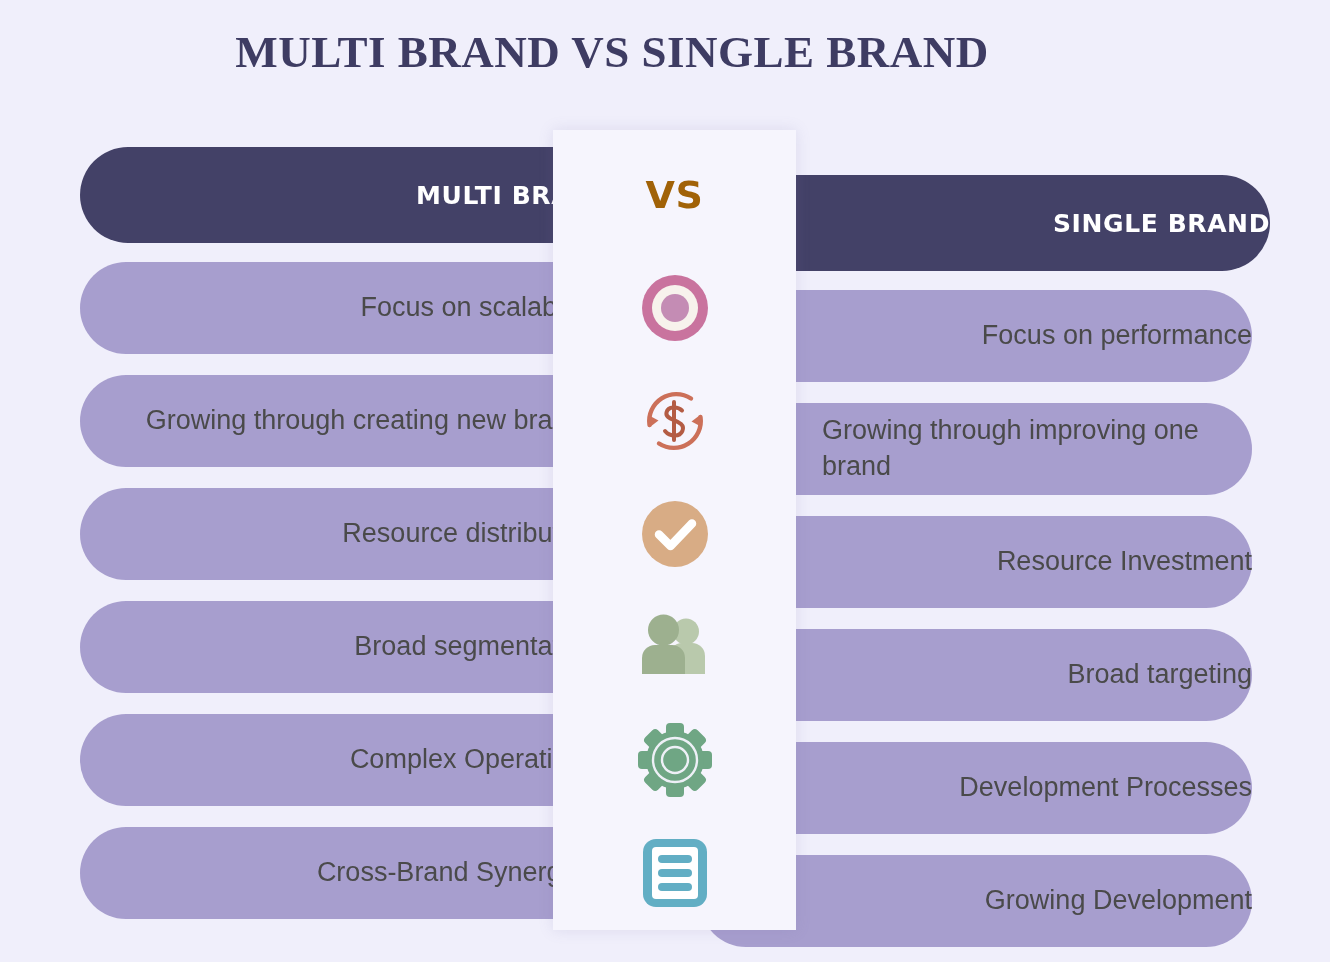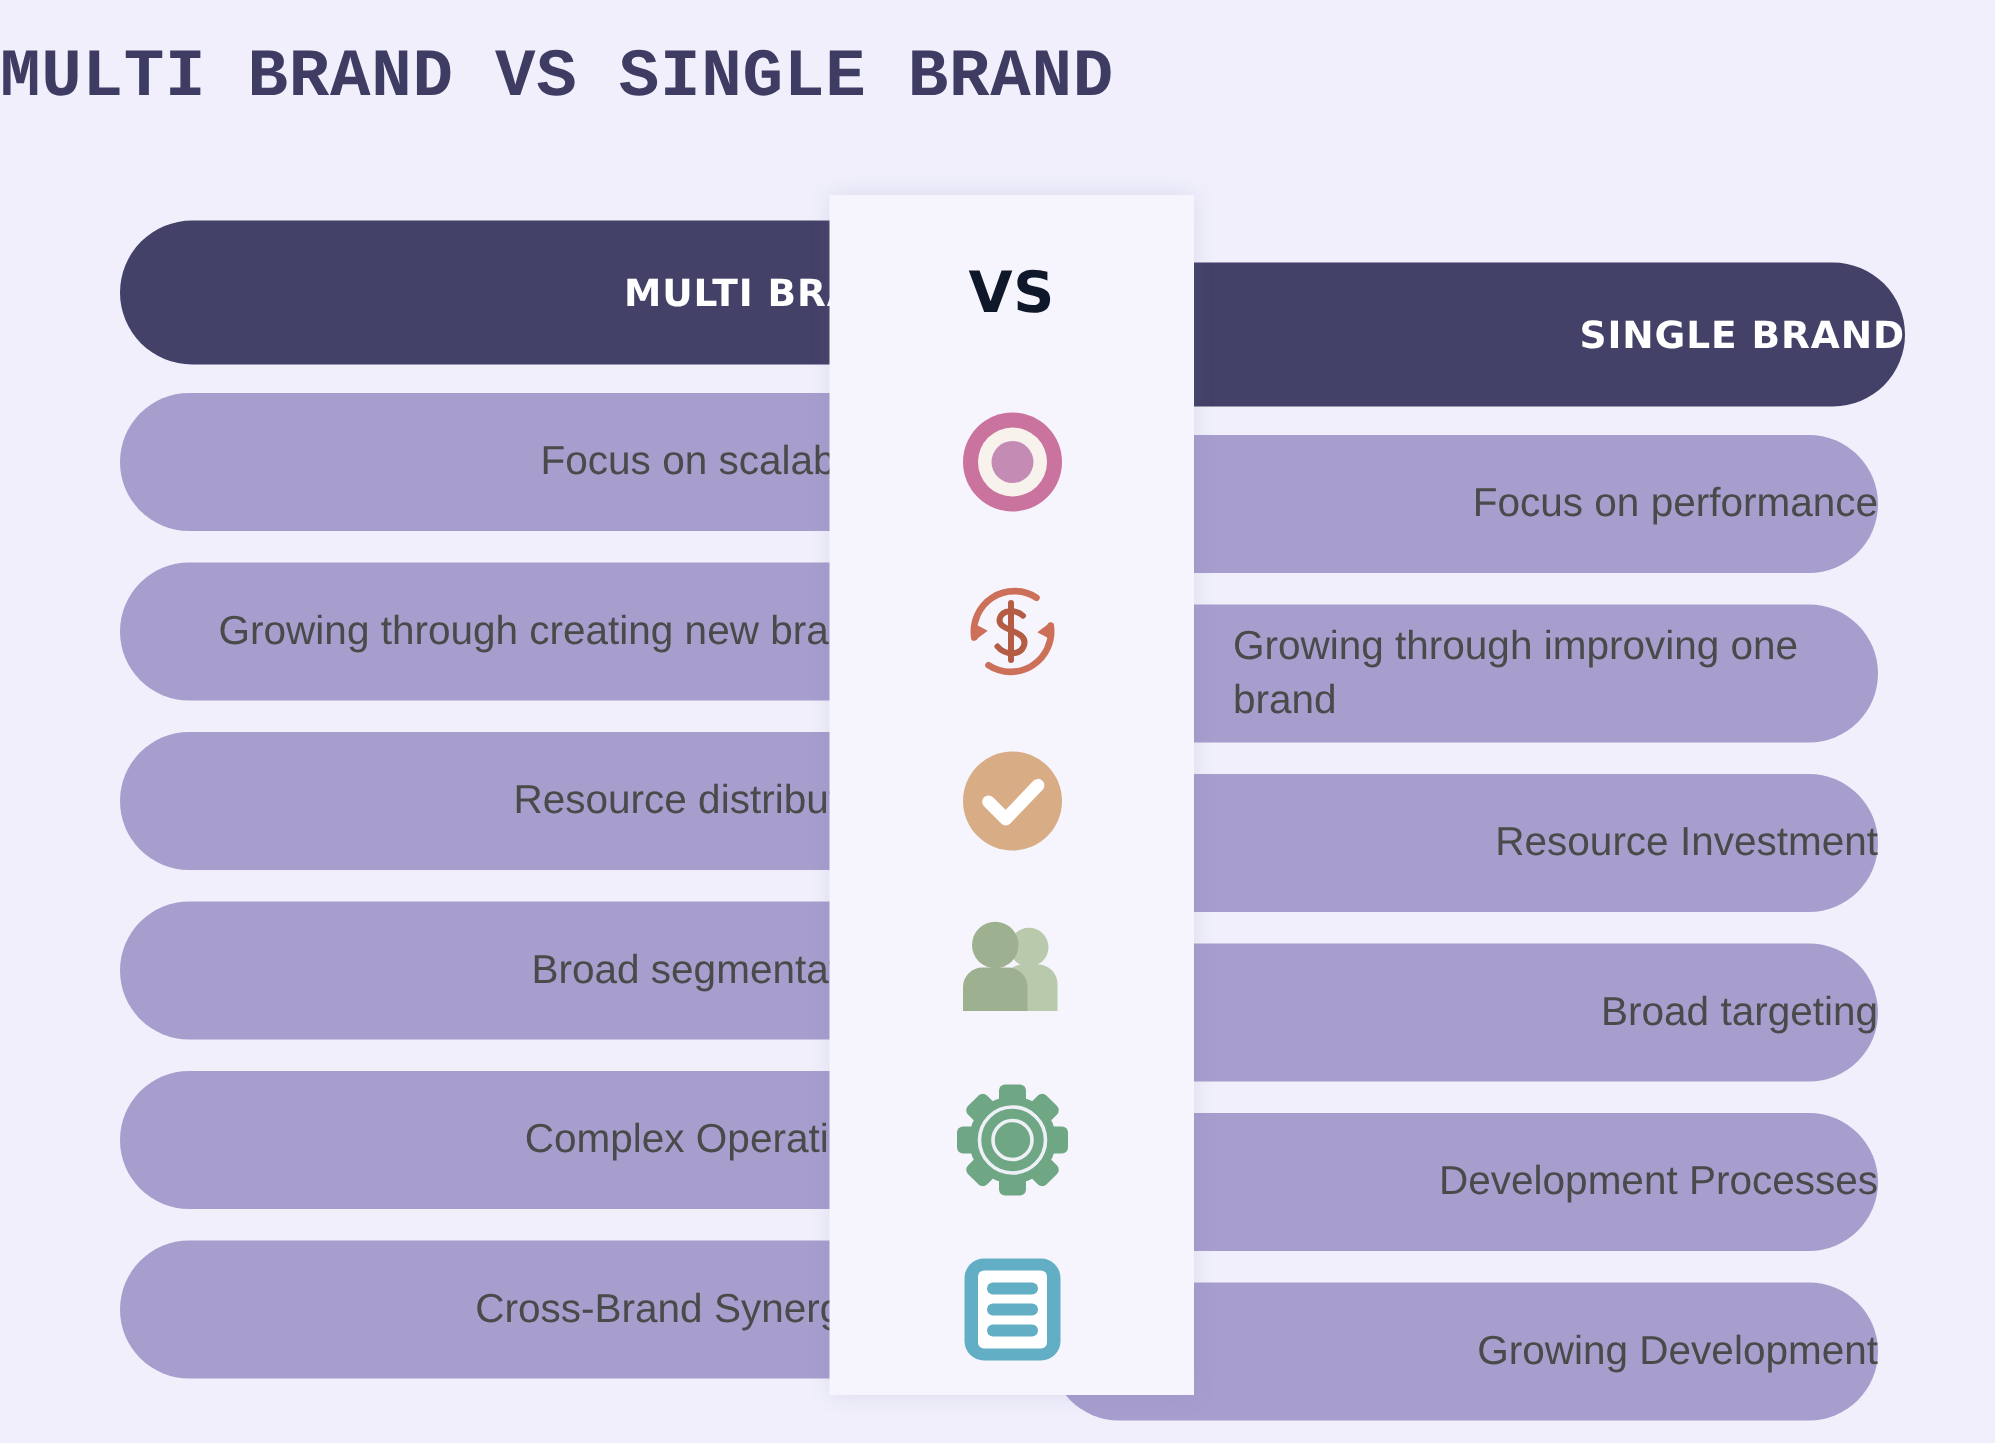--- a/index.html
+++ b/index.html
@@ -22,26 +22,26 @@
     width: 1330px;
     height: 962px;
   }
 
   
   #page-title {
     position: absolute;
     top: 26px;
     left: 0;
     width: 1224px;
-    text-align: left;
+    text-align: center;
     font-size: 45px;
     font-weight: 700;
     letter-spacing: 0.5px;
     color: #3e3c63;
-    font-family: Liberation Mono, monospace;
+    font-family: Liberation Serif, serif;
     white-space: nowrap;
   }
 
   
   #center-strip {
     position: absolute;
     left: 553px;
     top: 130px;
     width: 243px;
     height: 800px;
@@ -120,21 +120,21 @@
     position: absolute;
     left: 553px;
     top: 0;
     width: 243px;
     height: 96px;
     display: flex;
     align-items: center;
     justify-content: center;
     font-size: 38px;
     font-weight: 700;
-    color: #0f172a;
+    color: #a16207;
     letter-spacing: 0.5px;
     font-family: "DejaVu Sans", "Liberation Sans", sans-serif;
     z-index: 7;
   }
 
   
   .icon-cell {
     position: absolute;
     left: 553px;
     top: 0;

